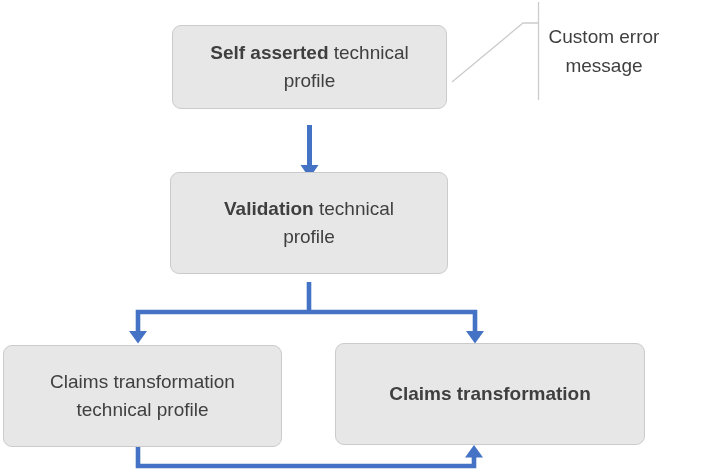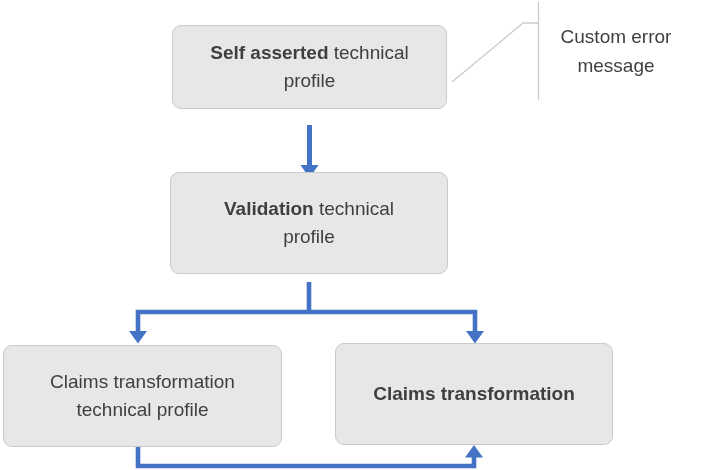--- a/index.html
+++ b/index.html
@@ -34,24 +34,24 @@
     text-align: center;
     color: var(--text, #3F3F3F);
     font-size: 19px;
     line-height: 1.5;
     padding: 0 26px;
   }
   .node b { font-weight: 700; }
   .n1 { left: 172px; top: 25px;  width: 275px; height: 84px; }
   .n2 { left: 170px; top: 172px; width: 278px; height: 102px; }
   .n3 { left: 3px;   top: 345px; width: 279px; height: 102px; }
-  .n4 { left: 335px; top: 343px; width: 278px; height: 102px; padding: 0 8px; }
+  .n4 { left: 335px; top: 343px; width: 310px; height: 102px; padding: 0 8px; }
   .callout-label {
     position: absolute;
-    left: 532px;
+    left: 520px;
     top: 22px;
     width: 168px;
     text-align: center;
     color: var(--text, #3F3F3F);
     font-size: 19px;
     line-height: 1.55;
   }
 </style>
 </head>
 <body>

